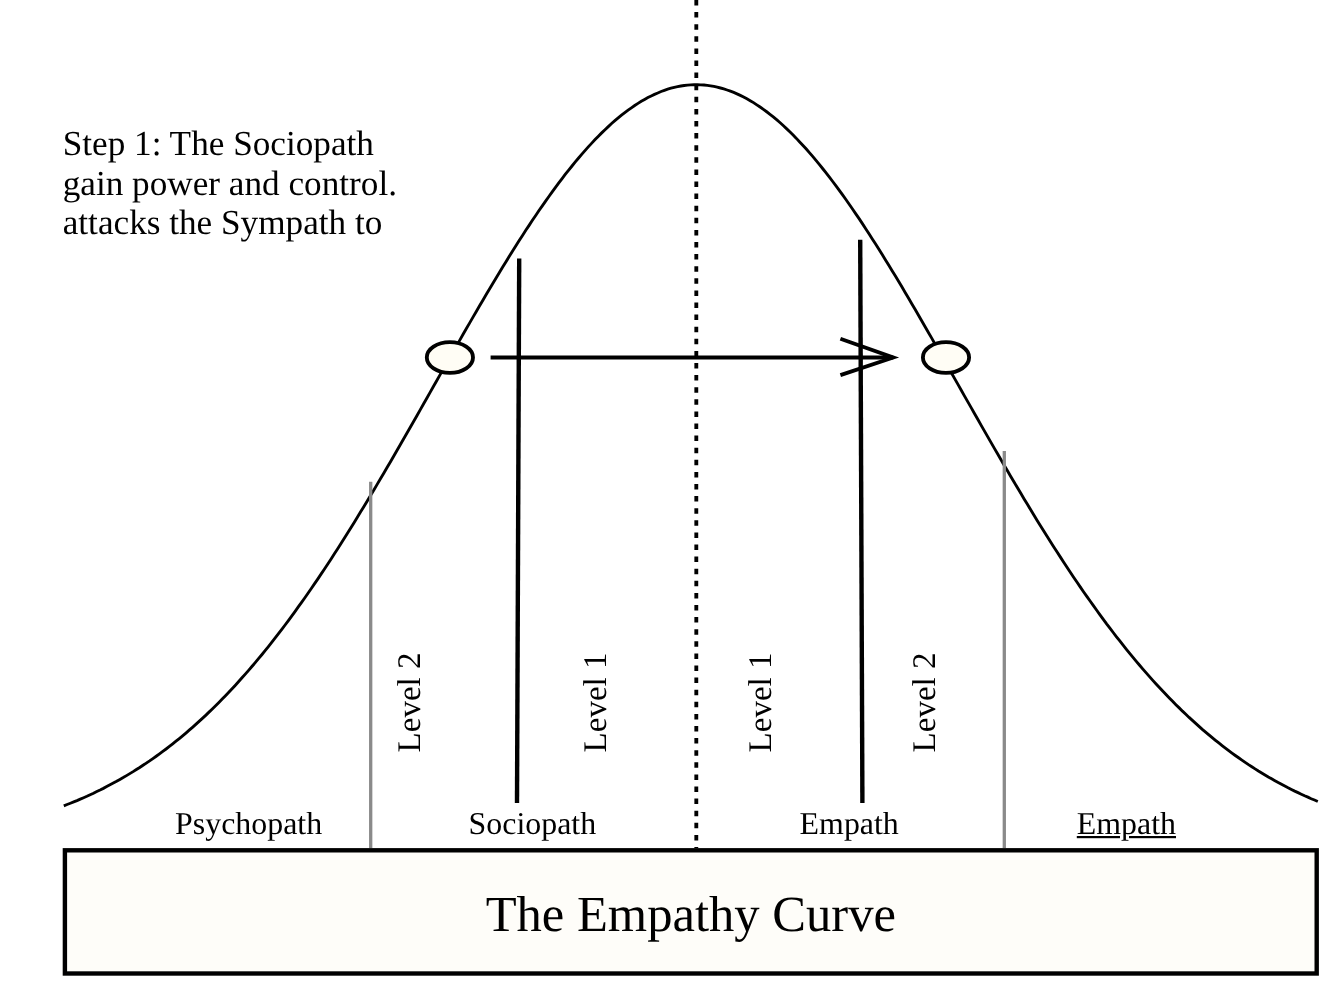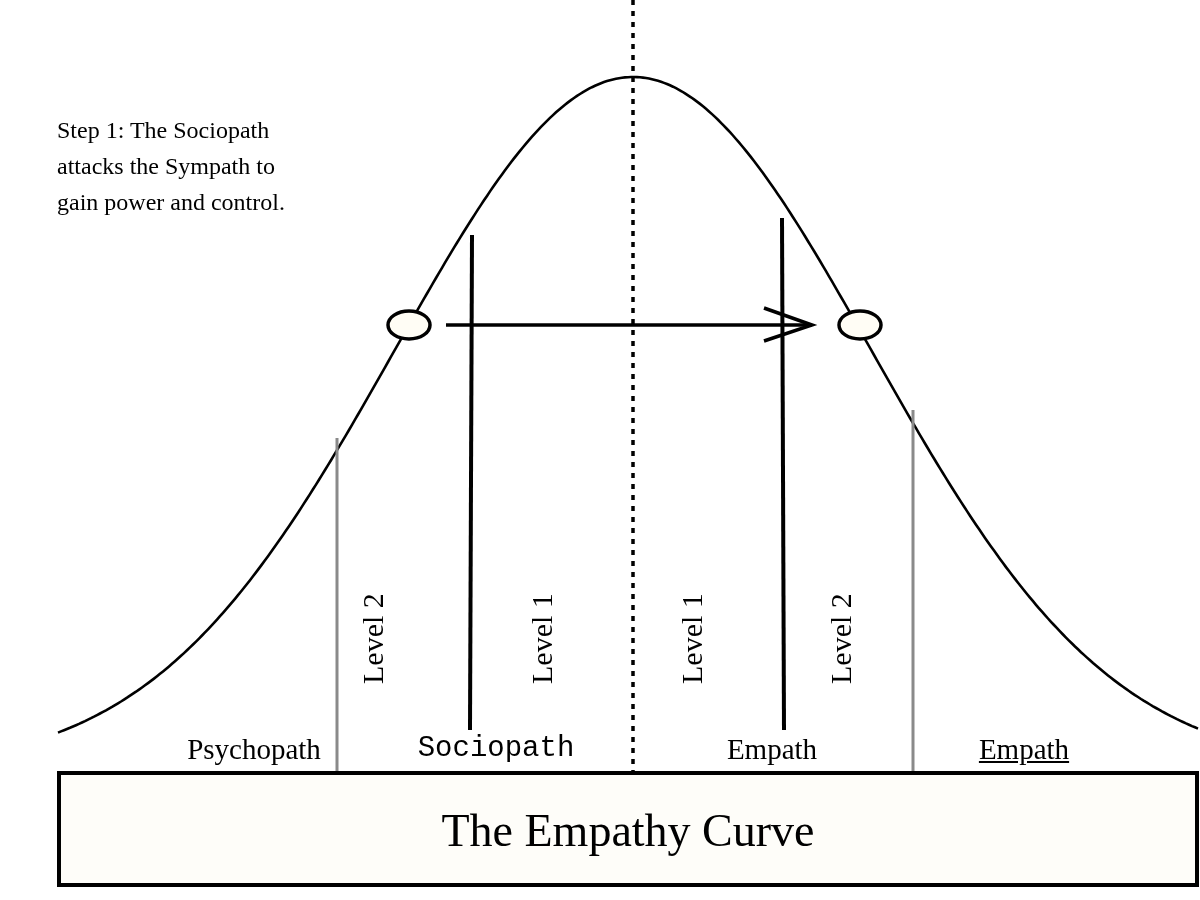--- a/index.html
+++ b/index.html
@@ -19,21 +19,21 @@
       position: absolute;
       left: 0;
       top: 0;
       width: 1200px;
       height: 900px;
     }
     .step-text {
       position: absolute;
       left: 57px;
       top: 112px;
-      font-size: 24px;
+      font-size: 32px;
       line-height: 36px;
       width: 340px;
     }
     .step-text div { white-space: nowrap; }
     .region-label {
       position: absolute;
       top: 732px;
       font-size: 29px;
       line-height: 34px;
       white-space: nowrap;
@@ -84,29 +84,29 @@
     <line x1="446" y1="325" x2="812" y2="325" stroke="#000" stroke-width="3.5"></line>
     <polyline points="764,308 812,325 764,341" fill="none" stroke="#000" stroke-width="3.5"></polyline>
   </g>
 
   <ellipse cx="409" cy="325" rx="21" ry="14" fill="#fffdf5" stroke="#000" stroke-width="3.5"></ellipse>
   <ellipse cx="860" cy="325" rx="21" ry="14" fill="#fffdf5" stroke="#000" stroke-width="3.5"></ellipse>
 </svg>
 
 <div class="step-text">
   <div>Step 1:  The Sociopath</div>
+  <div>gain power and control.</div>
   <div>attacks the Sympath to</div>
-  <div>gain power and control.</div>
 </div>
 
 <div class="level-label" style="left:356px; top:684px;">Level 2</div>
 <div class="level-label" style="left:525px; top:684px;">Level 1</div>
 <div class="level-label" style="left:675px; top:684px;">Level 1</div>
 <div class="level-label" style="left:824px; top:684px;">Level 2</div>
 
-<div class="region-label" style="left:226px;margin-left:28px;">Psychopath</div>
-<div class="region-label" style="left:496px;font-family:Liberation Mono, monospace;">Sociopath</div>
+<div class="region-label" style="left:226px;">Psychopath</div>
+<div class="region-label" style="left:484px;">Sociopath</div>
 <div class="region-label" style="left:772px;">Empath</div>
 <div class="region-label" style="left:1024px;text-decoration:underline;">Empath</div>
 
 <div class="title-box">
   <span class="title-text">The Empathy Curve</span>
 </div>
 
 </body></html>

